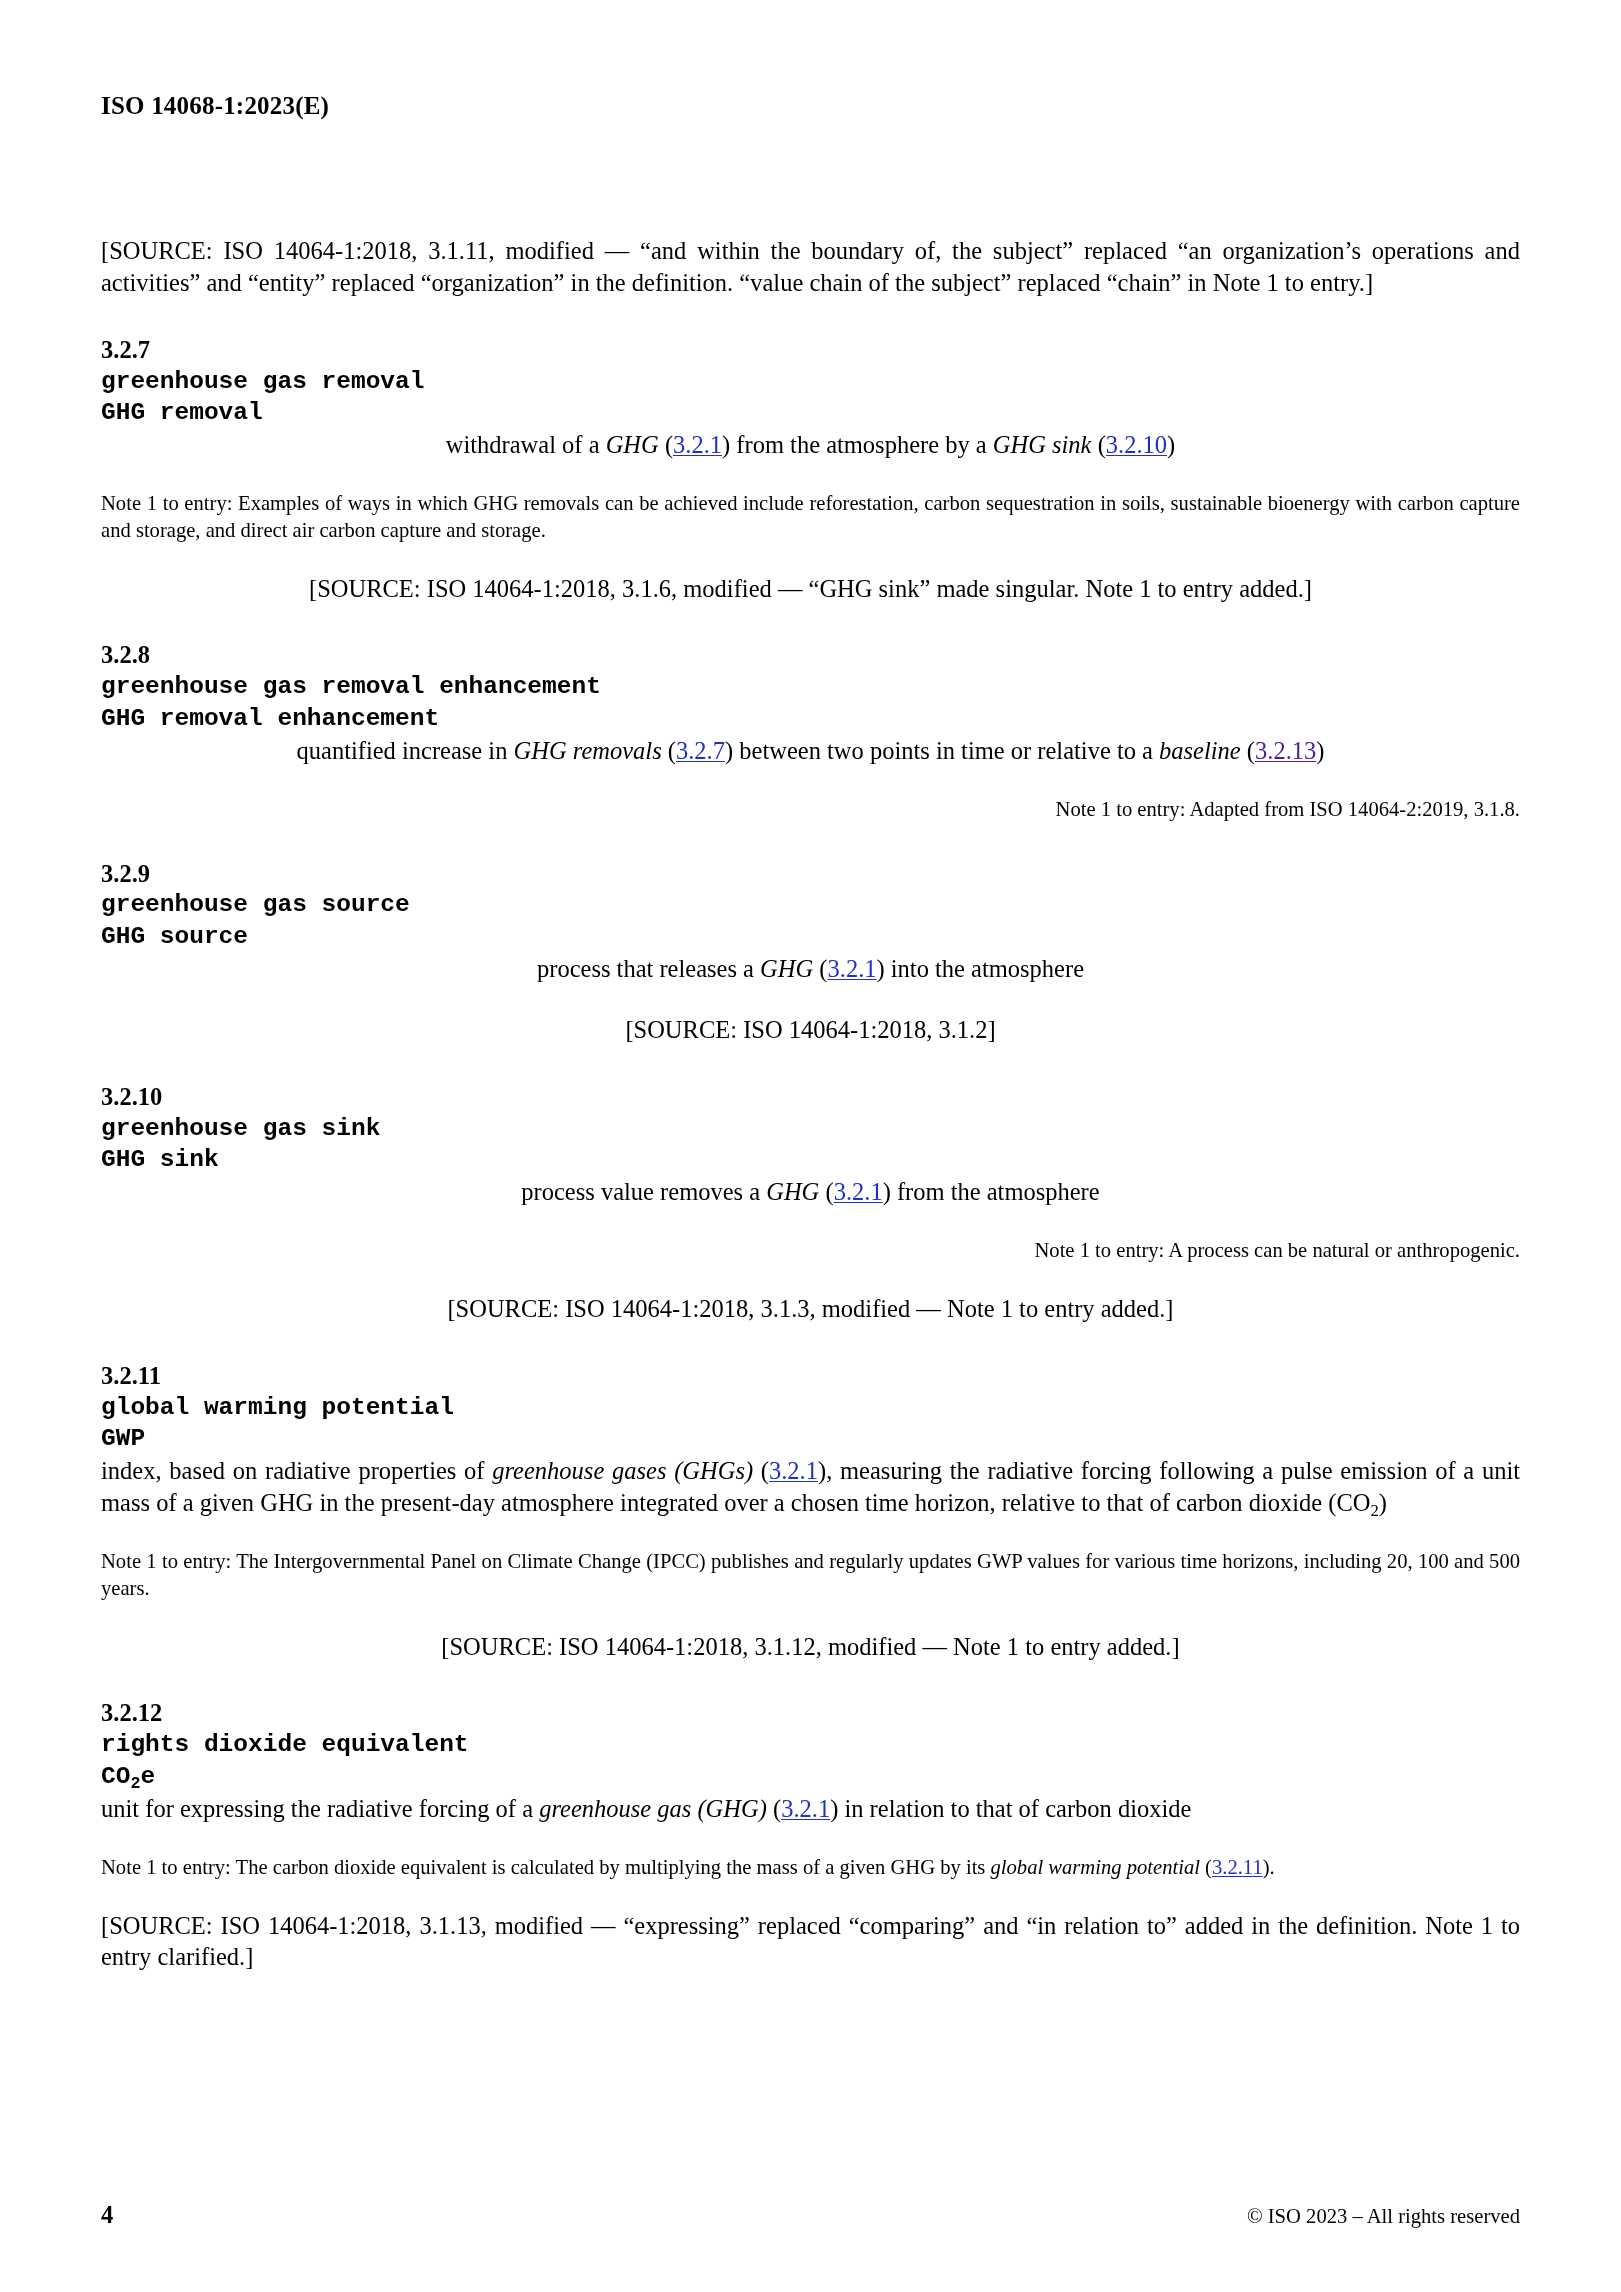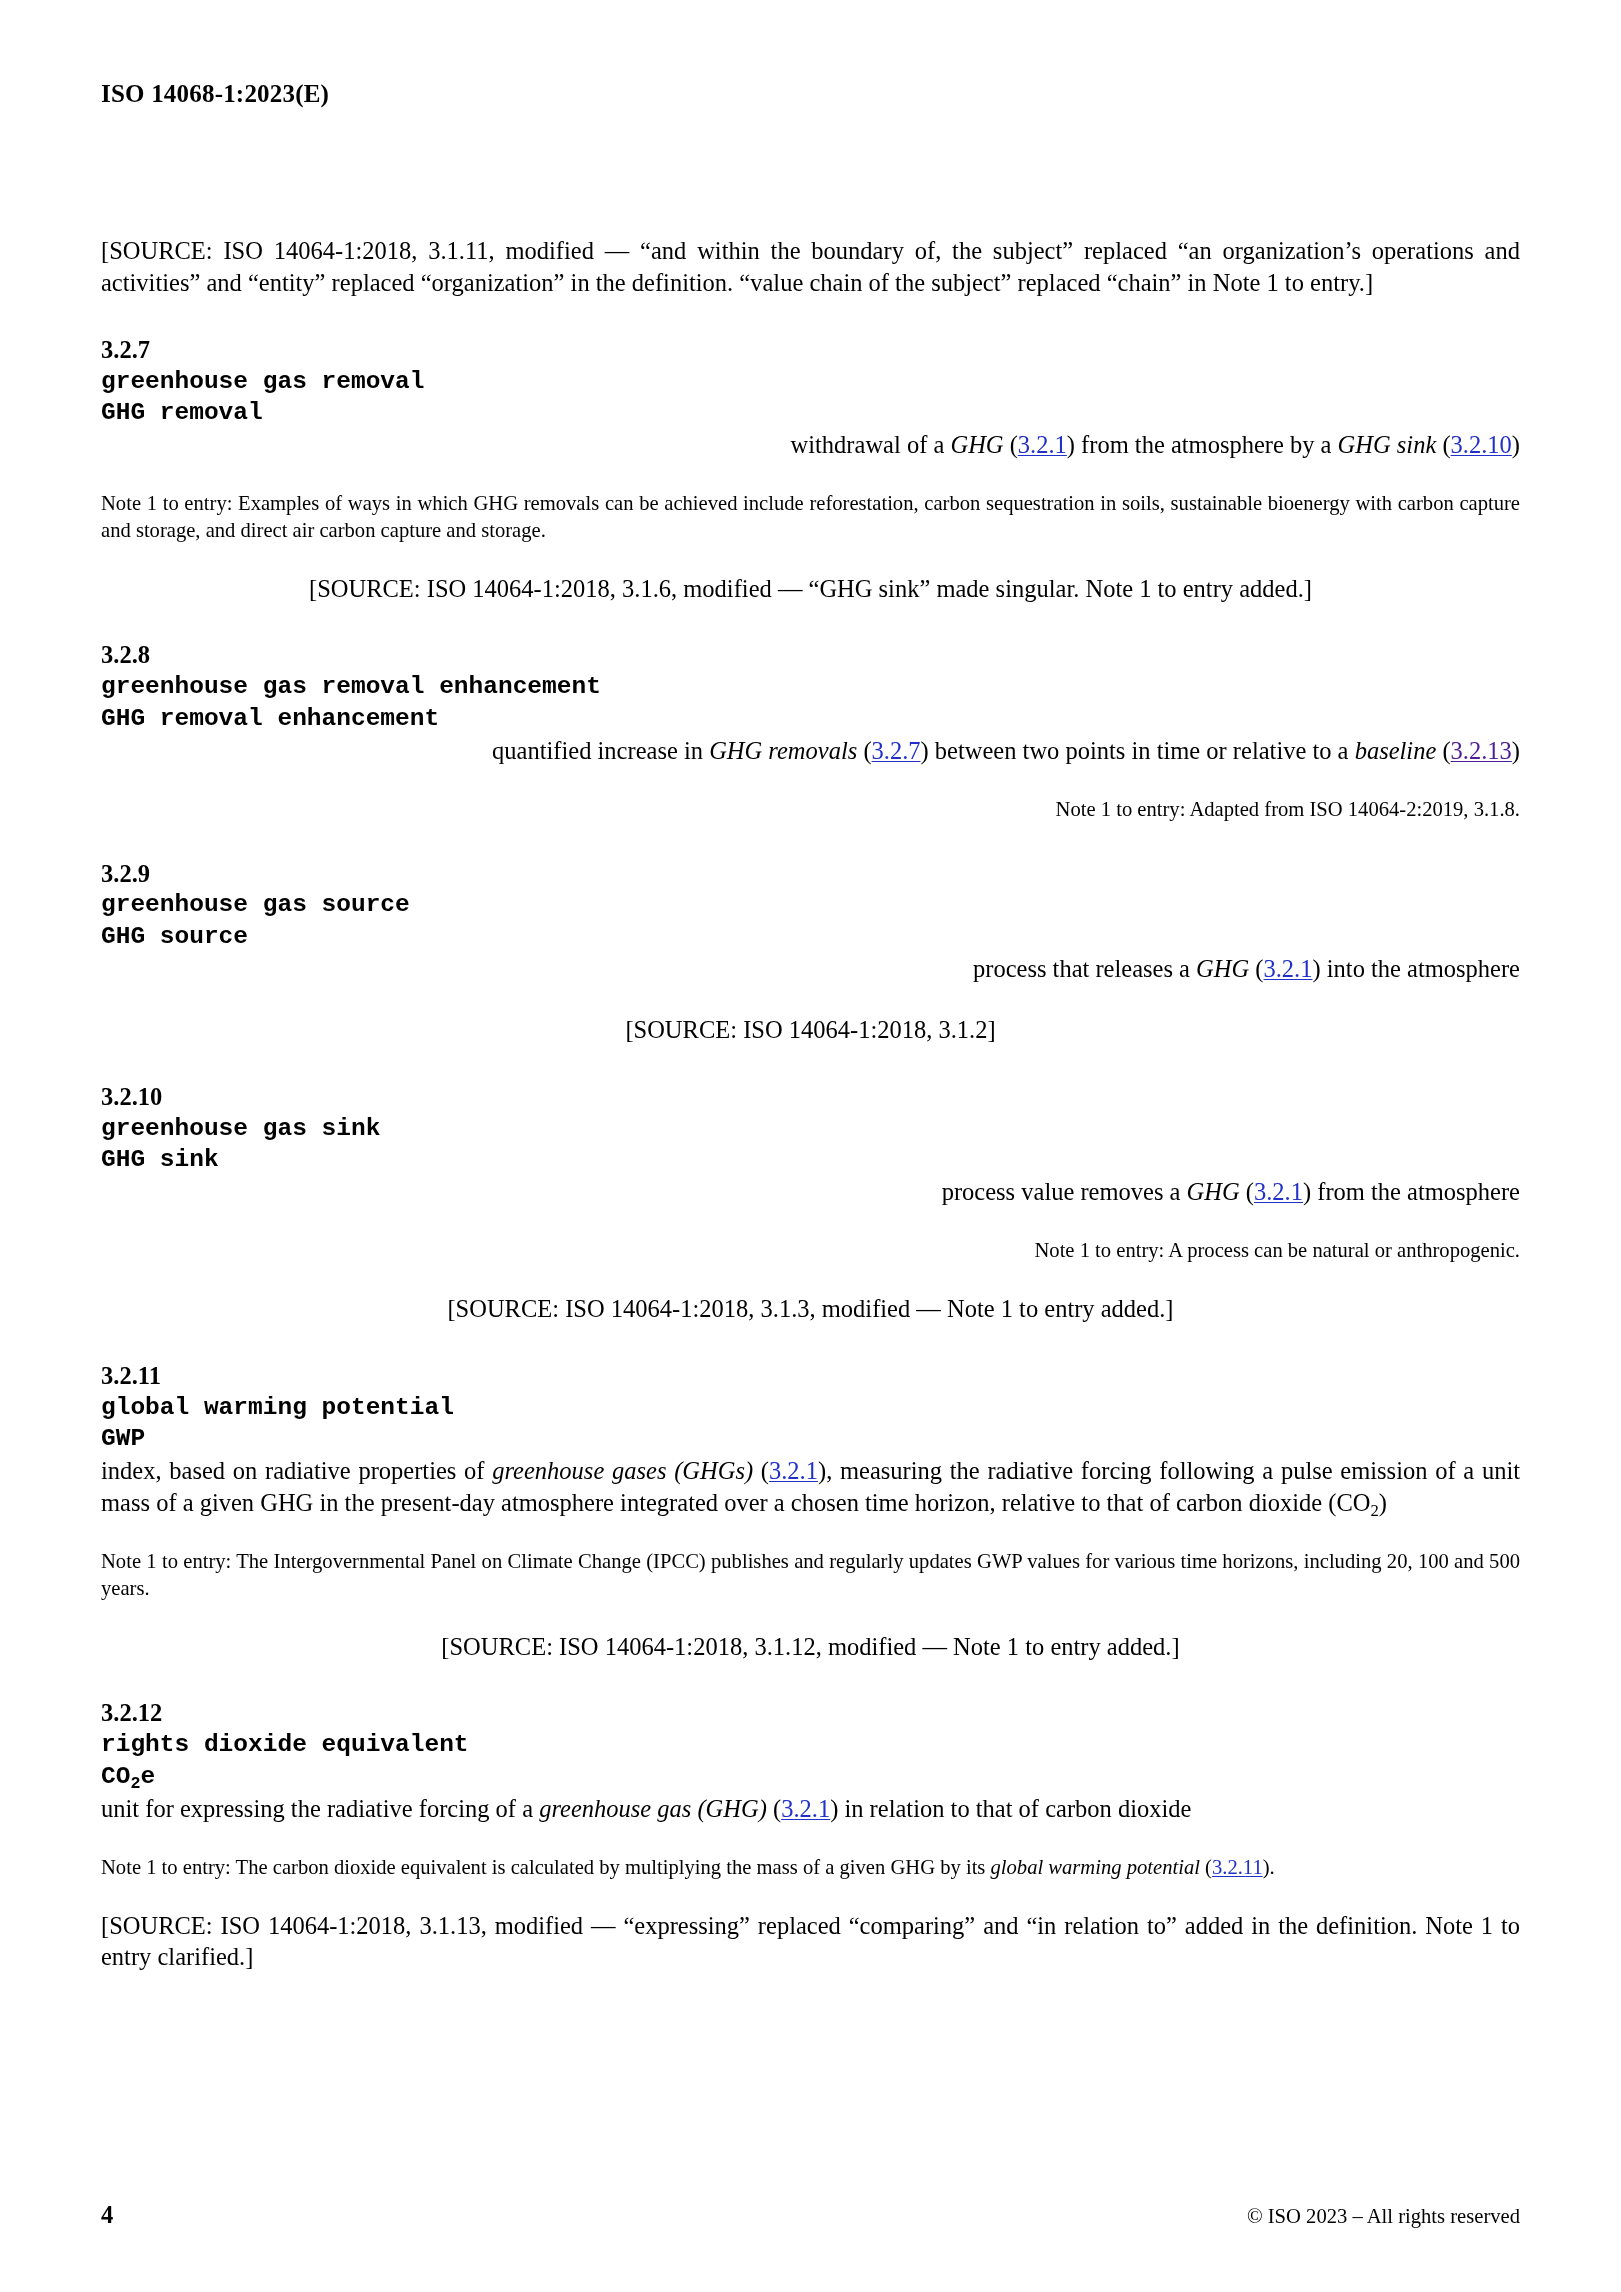--- a/index.html
+++ b/index.html
@@ -19,21 +19,21 @@
     height: 2293px;
     background: #ffffff;
     box-sizing: border-box;
     overflow: hidden;
   }
 
   
   .runhead {
     position: absolute;
     left: 101px;
-    top: 80px;
+    top: 92px;
     font-size: 25px;
     font-weight: bold;
     letter-spacing: 0.2px;
   }
 
   
   .content {
     position: absolute;
     left: 101px;
     top: 235px;
@@ -69,21 +69,21 @@
   }
   .term {
     font-size: 24.5px;
     font-weight: bold;
     line-height: 1.30;
     font-family: Liberation Mono, monospace;
   }
   .definition {
     font-size: 24.5px;
     line-height: 1.30;
-    text-align: right;
+    text-align: center;
   }
 
   
   .gap-lg  { height: 35px; }
   .gap-md  { height: 29px; }
 
   
   .it { font-style: italic; }
   a.xref,
   .xref {

